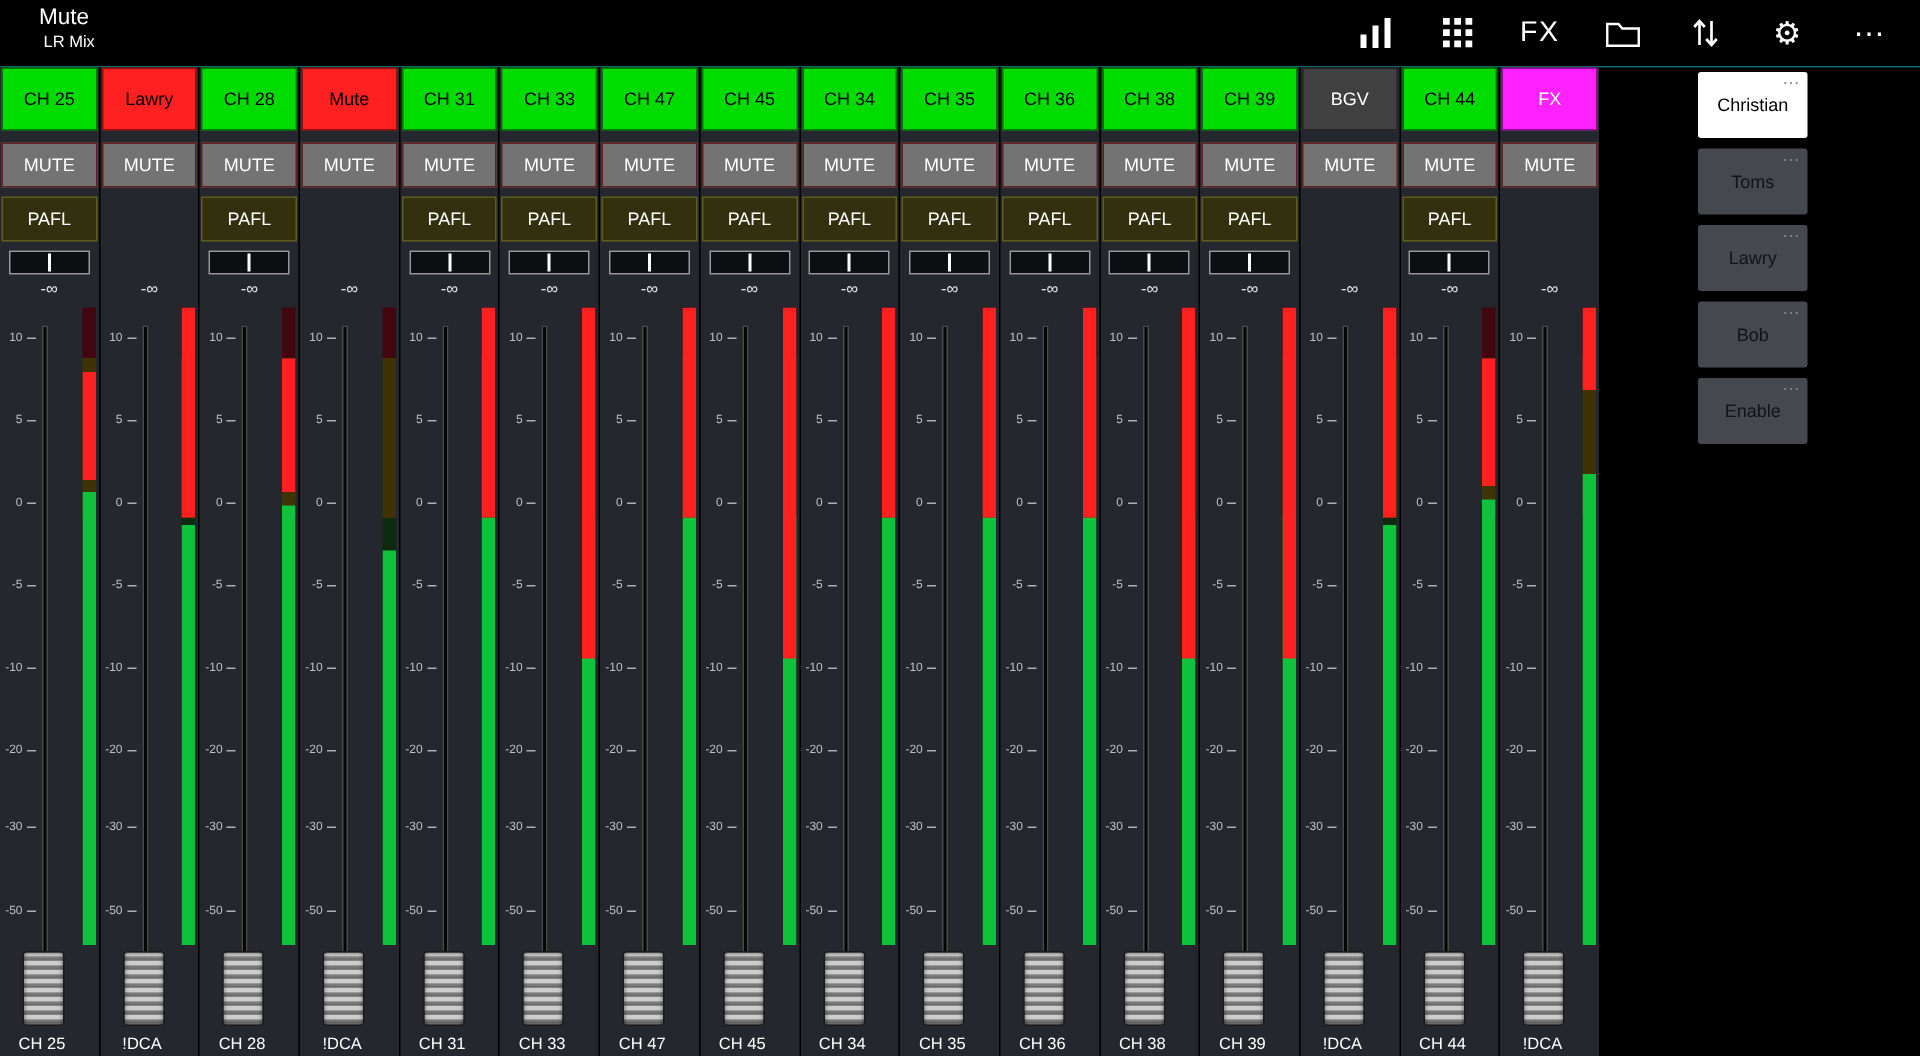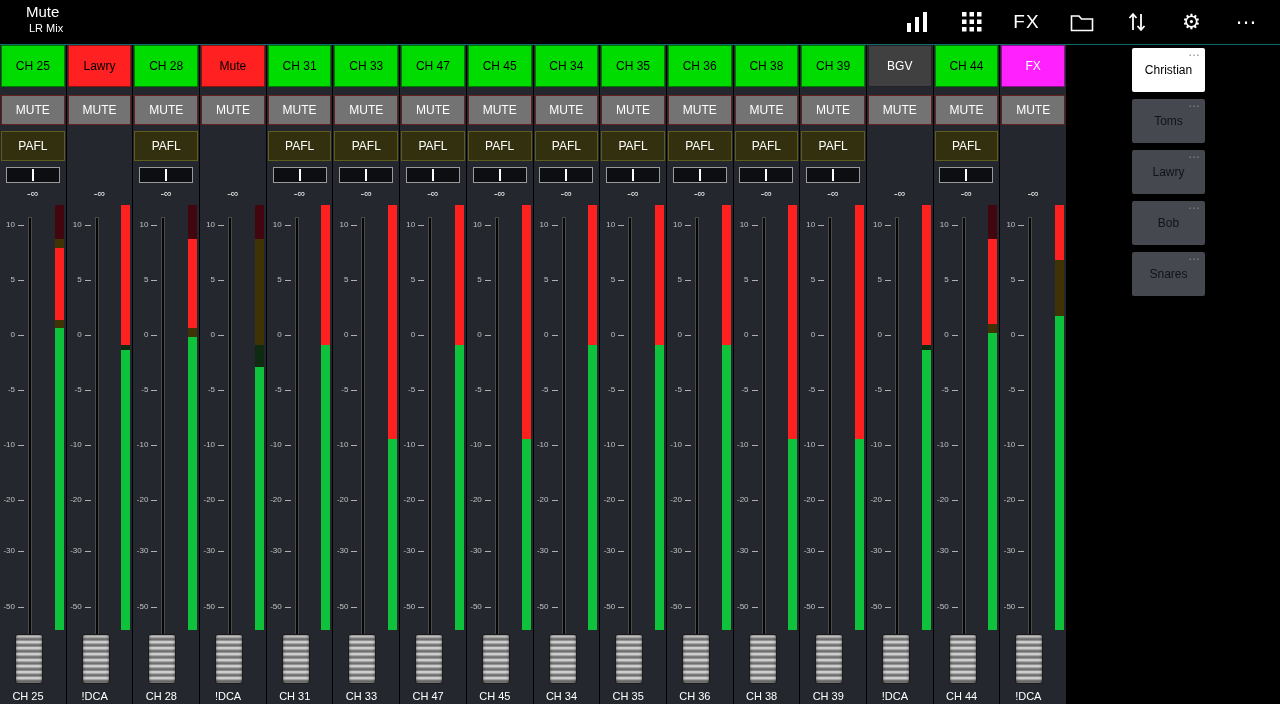--- a/index.html
+++ b/index.html
@@ -726,17 +726,17 @@
       </div>
       <div class="side-btn user">
         <span>Lawry</span>
         <span class="dots">…</span>
       </div>
       <div class="side-btn user">
         <span>Bob</span>
         <span class="dots">…</span>
       </div>
       <div class="side-btn user">
-        <span>Snares</span>
+        <span>Enable</span>
         <span class="dots">…</span>
       </div>
     </div>
 </div>
 
 </body></html>

